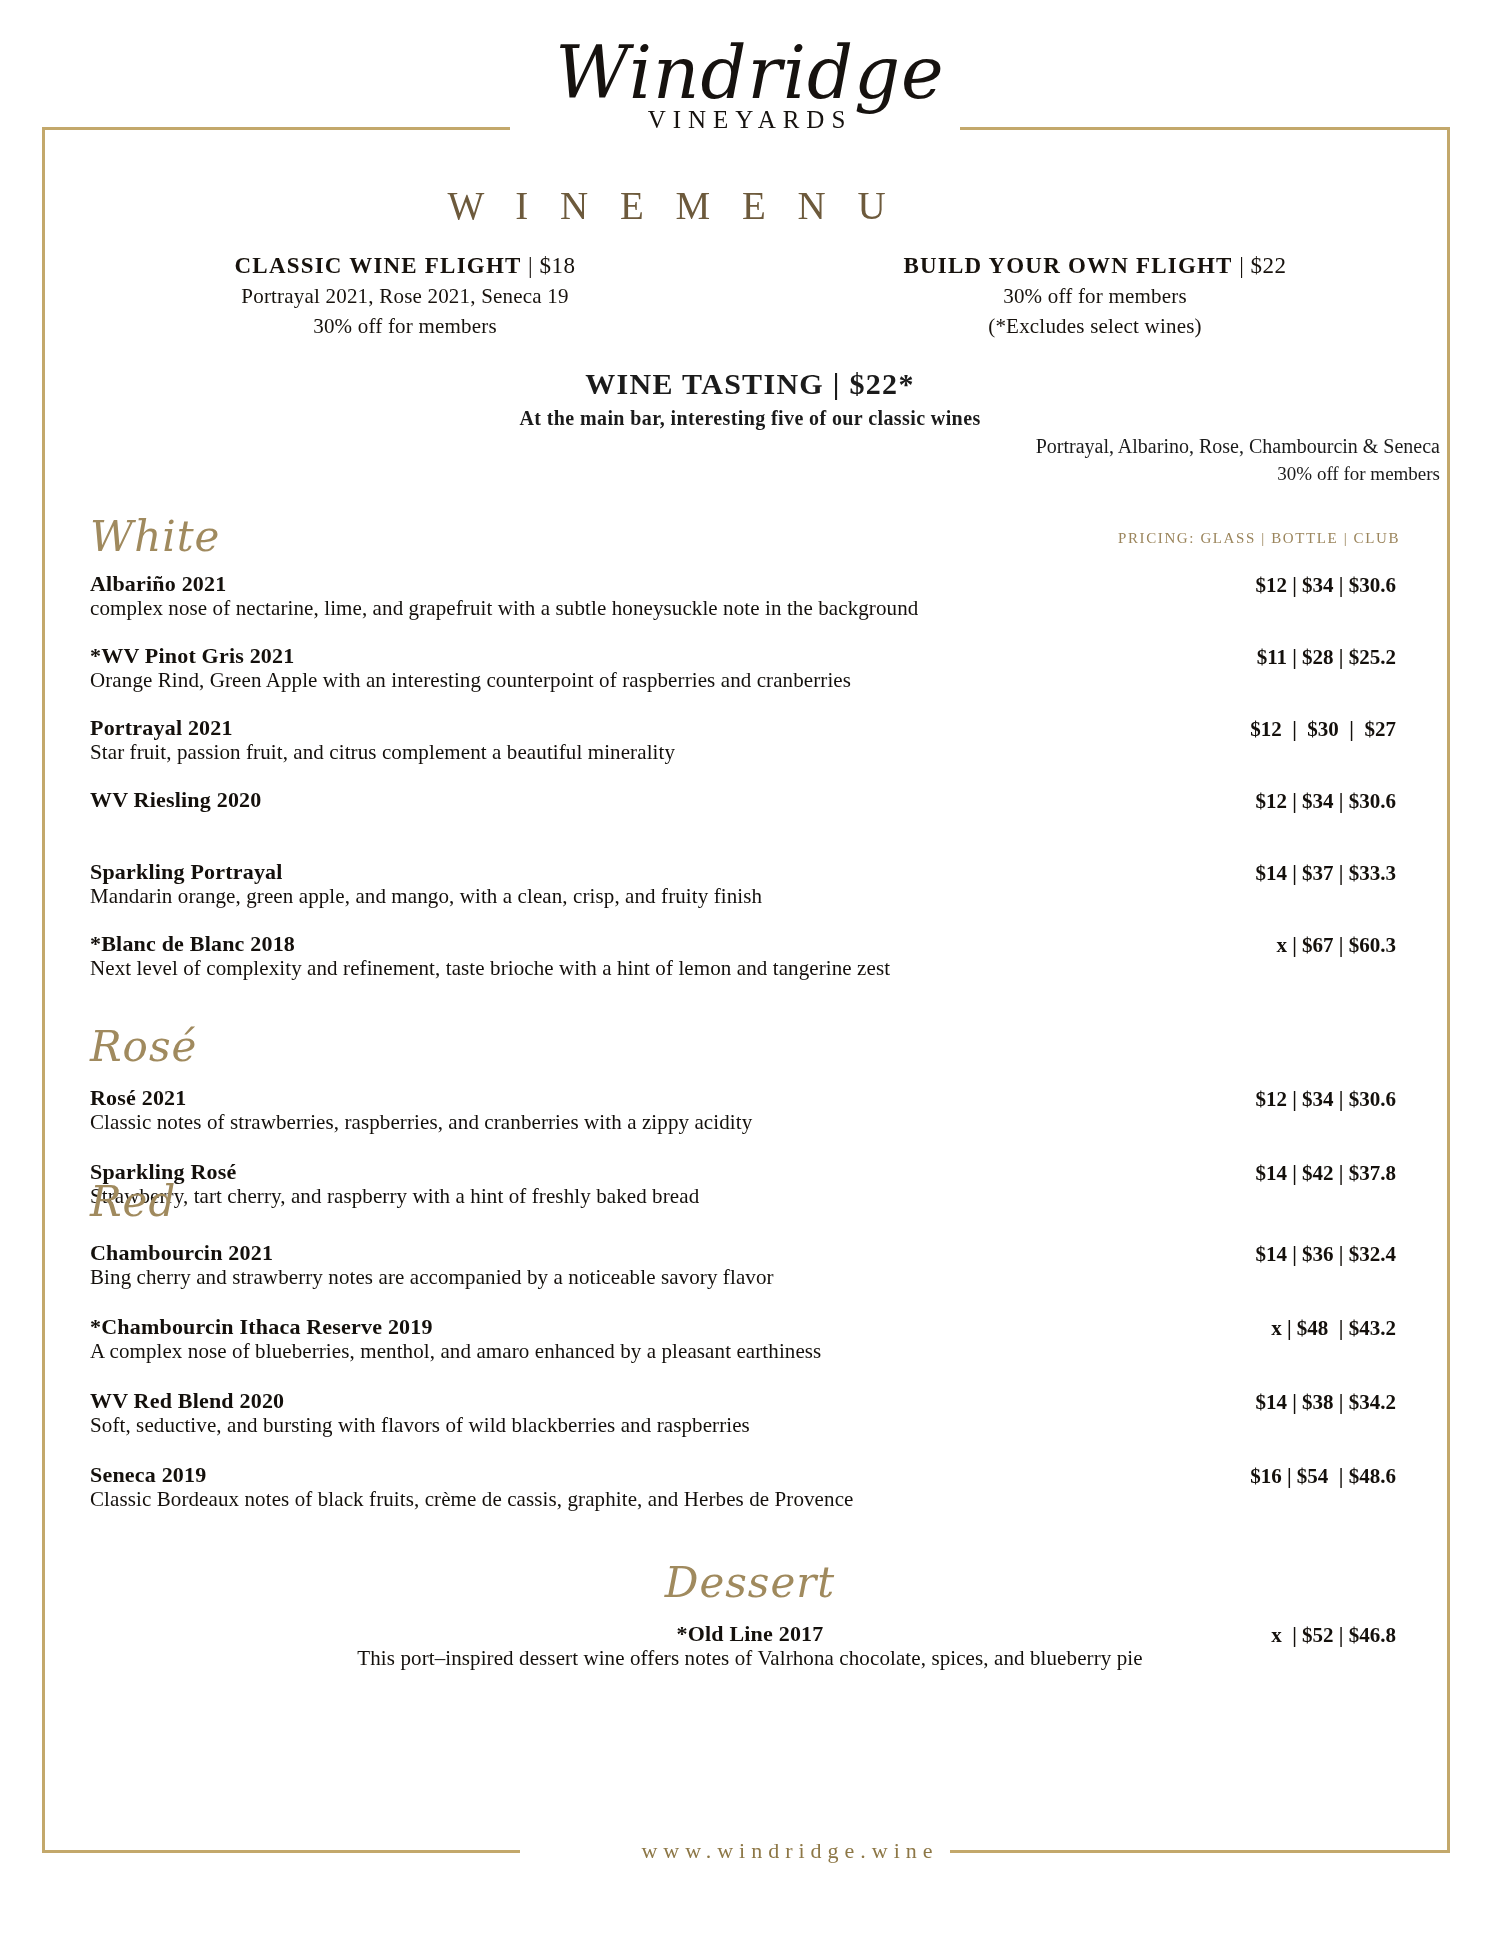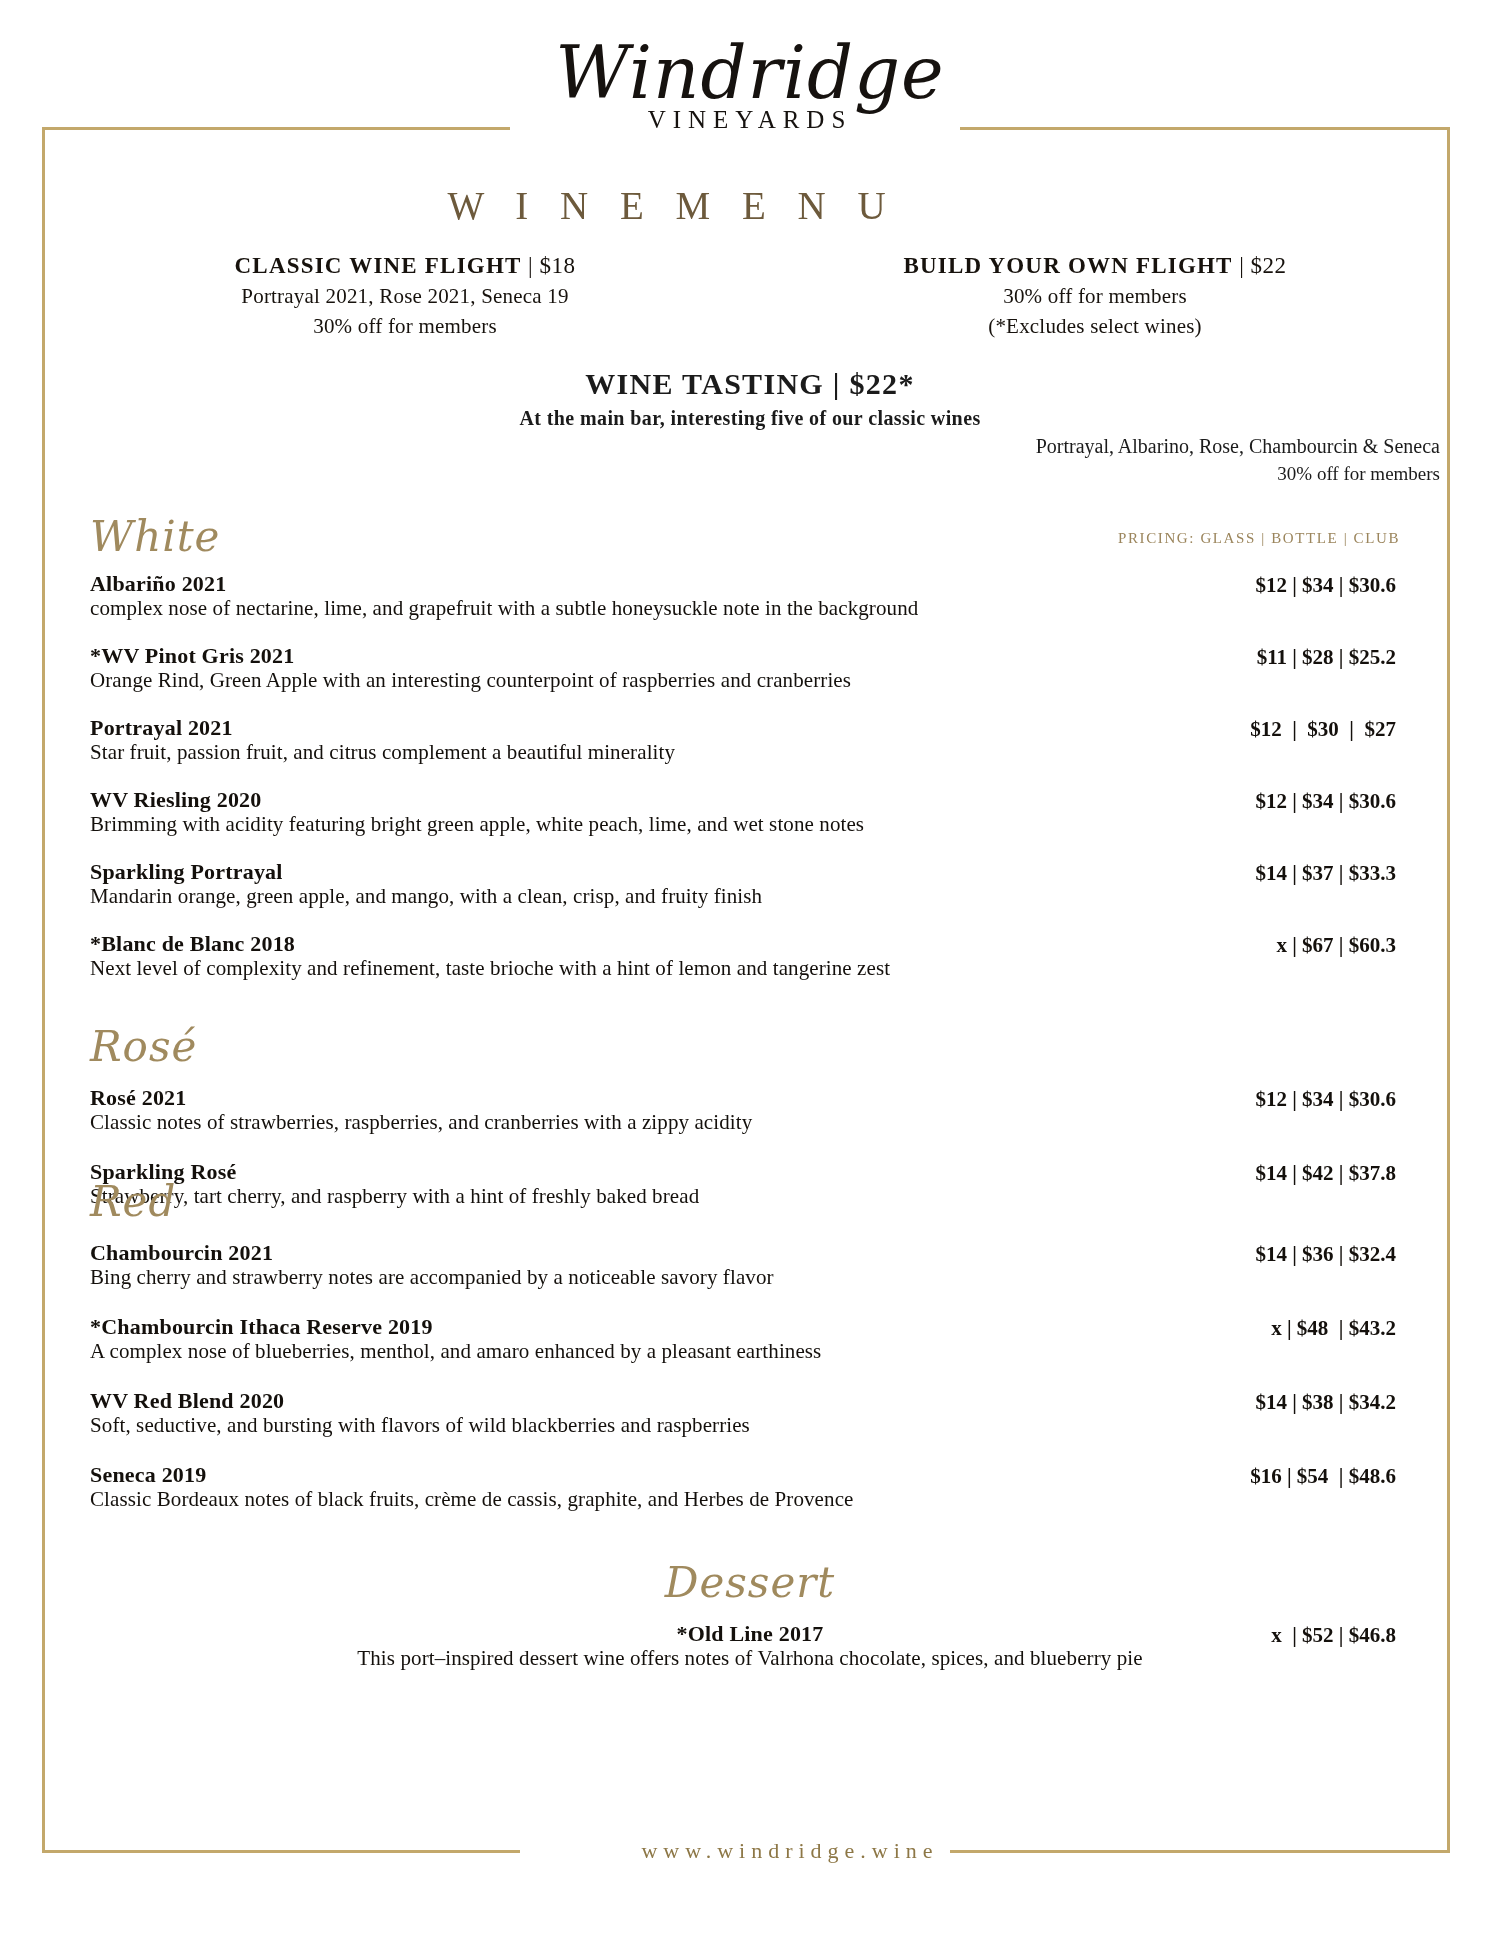--- a/index.html
+++ b/index.html
@@ -268,21 +268,20 @@
       <div class="item-desc">Orange Rind, Green Apple with an interesting counterpoint of raspberries and cranberries</div>
     </div>
     <div class="item">
       <div class="item-price">$12  |  $30  |  $27</div>
       <div class="item-name">Portrayal 2021</div>
       <div class="item-desc">Star fruit, passion fruit, and citrus complement a beautiful minerality</div>
     </div>
     <div class="item">
       <div class="item-price">$12 | $34 | $30.6</div>
       <div class="item-name">WV Riesling 2020</div>
-      <div class="item-desc">Brimming with acidity featuring bright green apple, white peach, lime, and wet stone notes</div>
     </div>
     <div class="item">
       <div class="item-price">$14 | $37 | $33.3</div>
       <div class="item-name">Sparkling Portrayal</div>
       <div class="item-desc">Mandarin orange, green apple, and mango, with a clean, crisp, and fruity finish</div>
     </div>
     <div class="item">
       <div class="item-price">x | $67 | $60.3</div>
       <div class="item-name">*Blanc de Blanc 2018</div>
       <div class="item-desc">Next level of complexity and refinement, taste brioche with a hint of lemon and tangerine zest</div>

